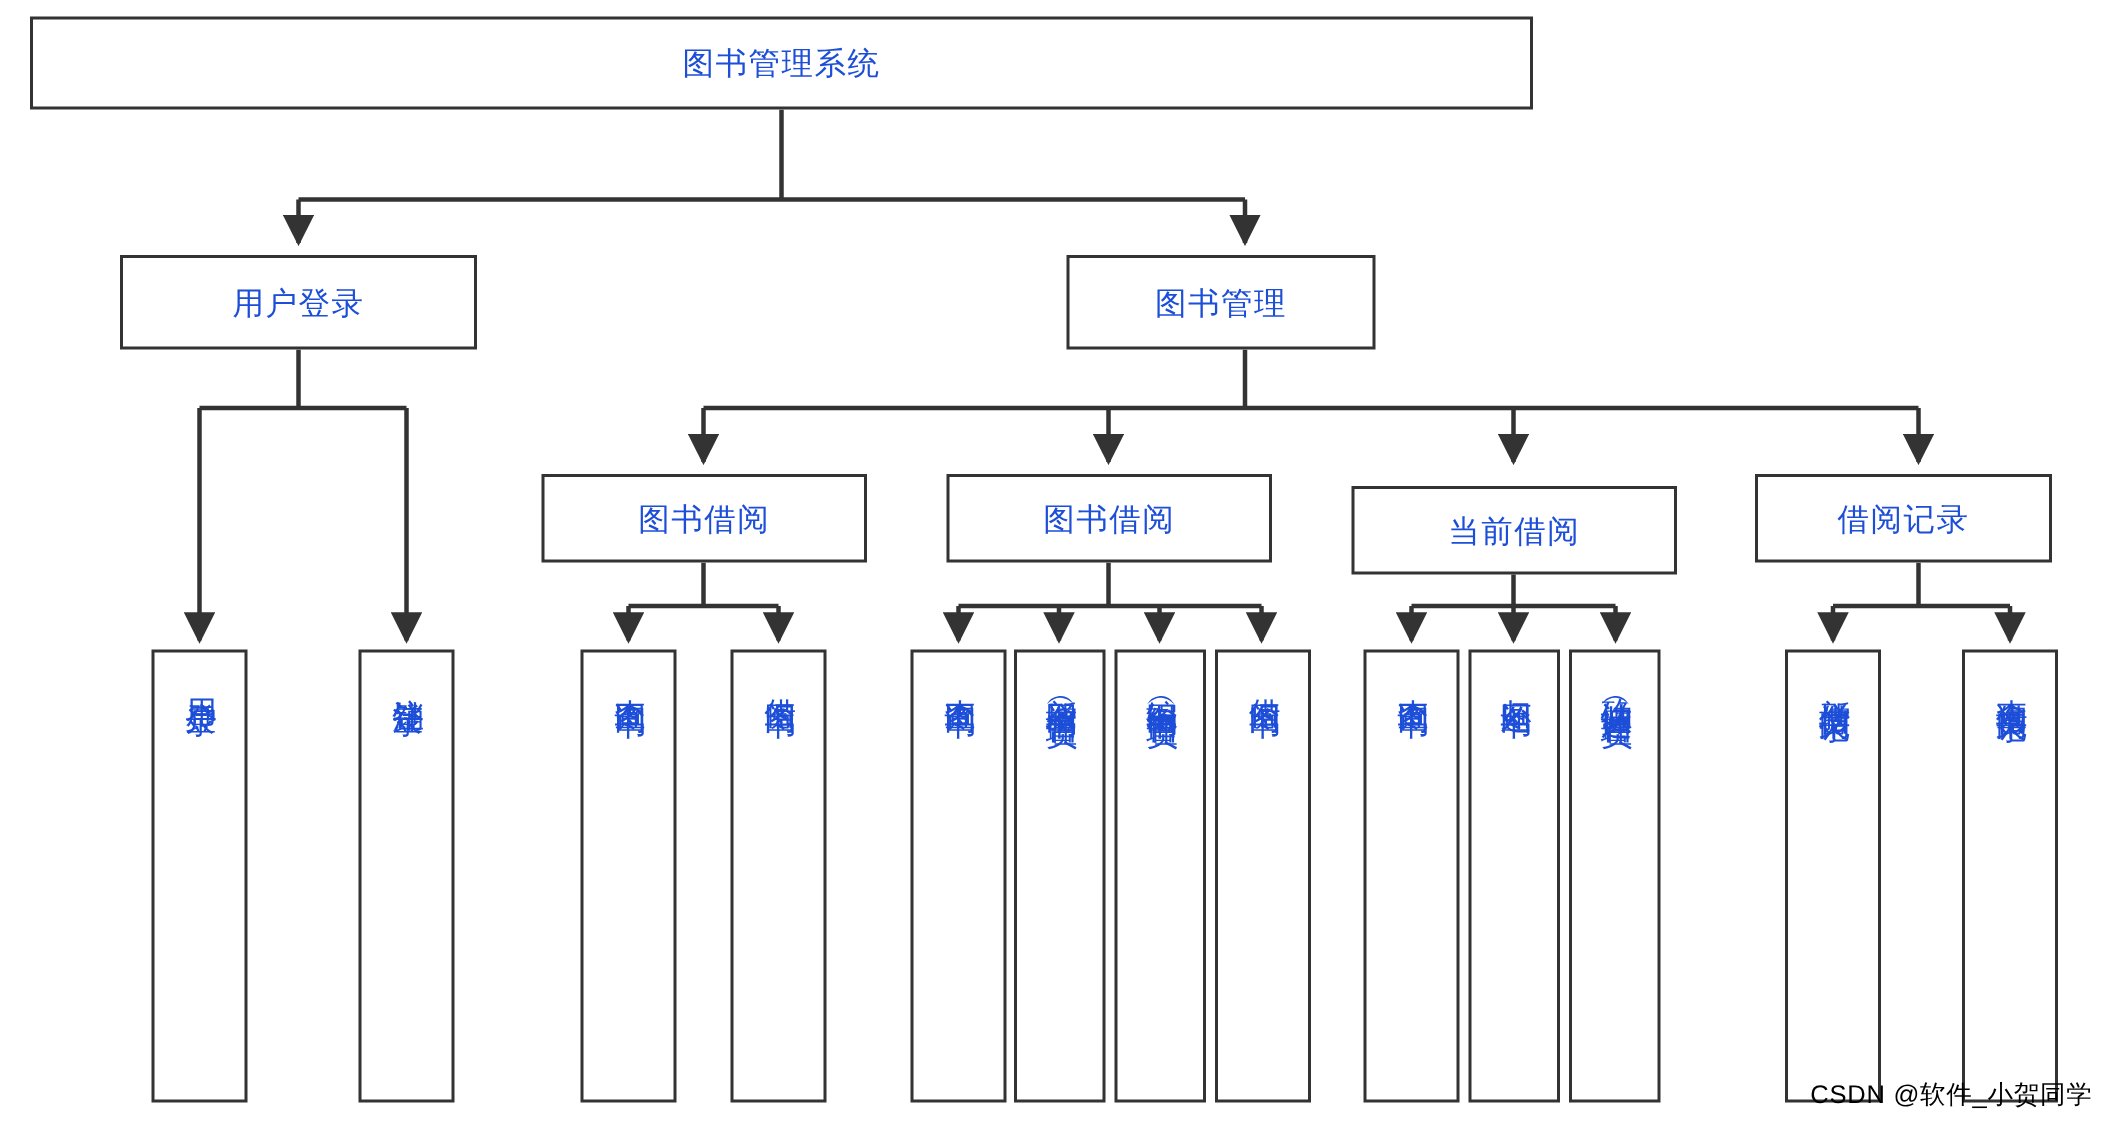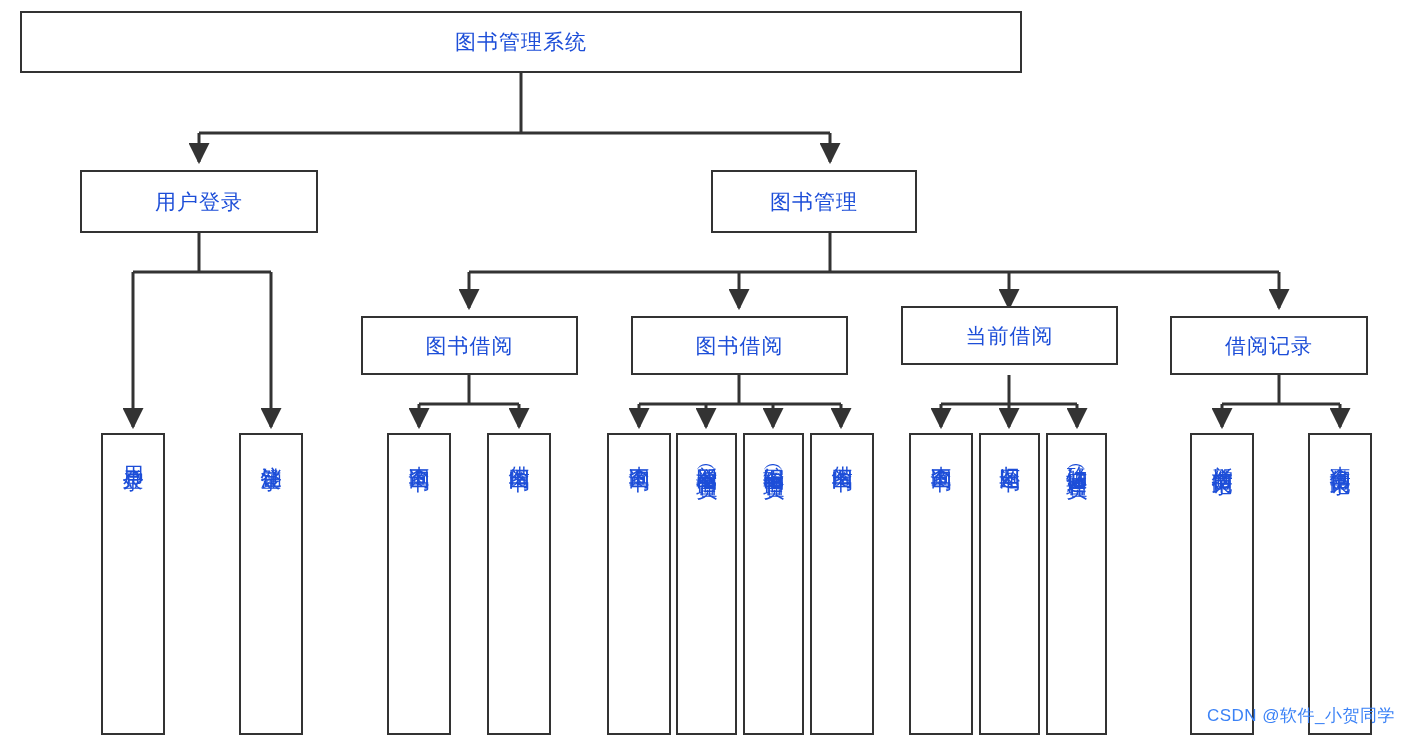--- a/index.html
+++ b/index.html
@@ -55,23 +55,23 @@
   .node.v {
     align-items: flex-start;
     padding-top: 14px;
   }
   .vtext {
     display: block;
   }
   #watermark {
     position: absolute;
     right: 10px;
-    bottom: 20px;
+    bottom: 6px;
     font-size: 17px;
-    color: #3b82f6;
+    color: #000000;
     letter-spacing: 0.5px;
     z-index: 5;
     white-space: nowrap;
   }
 </style>
 </head>
 <body>
 
 <div id="canvas">
 
@@ -135,21 +135,21 @@
   <div class="node h" style="left:711px; top:170px; width:206px; height:63px;">
     <span>图书管理</span>
   </div>
 
   <div class="node h" style="left:361px; top:316px; width:217px; height:59px;">
     <span>图书借阅</span>
   </div>
   <div class="node h" style="left:631px; top:316px; width:217px; height:59px;">
     <span>图书借阅</span>
   </div>
-  <div class="node h" style="left:901px; top:306px; width:217px; height:59px;">
+  <div class="node h" style="left:901px; top:324px; width:217px; height:59px;">
     <span>当前借阅</span>
   </div>
   <div class="node h" style="left:1170px; top:316px; width:198px; height:59px;">
     <span>借阅记录</span>
   </div>
 
   <div class="node v" style="left:101px; top:433px; width:64px; height:302px;">
     <span class="vtext">用户登录</span>
   </div>
   <div class="node v" style="left:239px; top:433px; width:64px; height:302px;">

